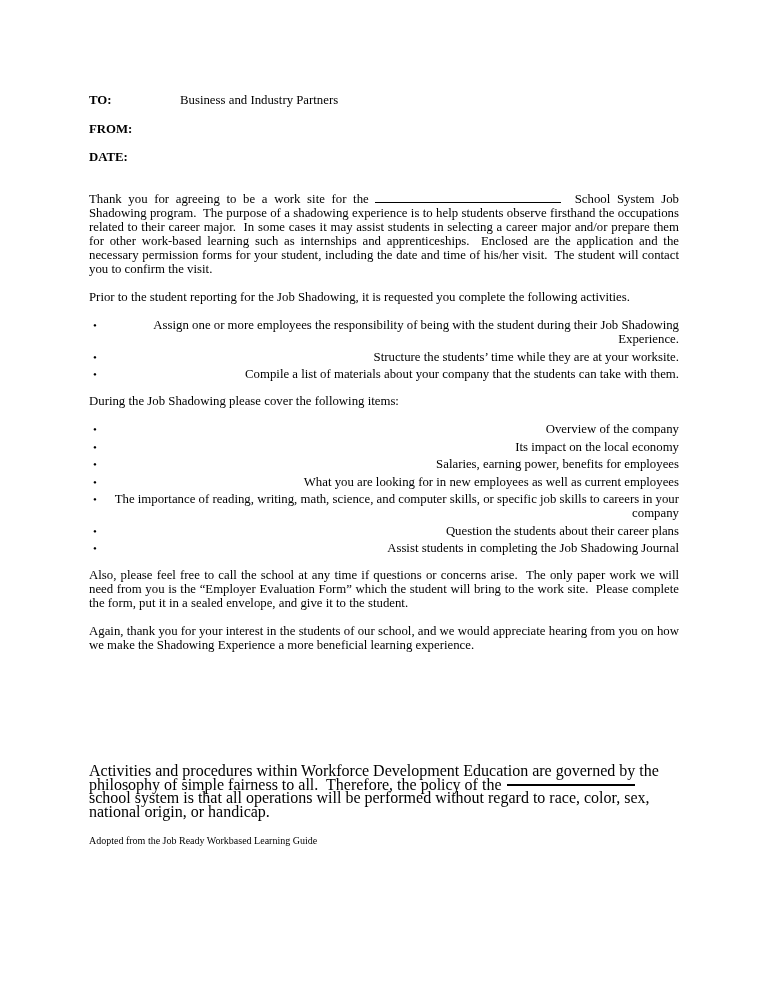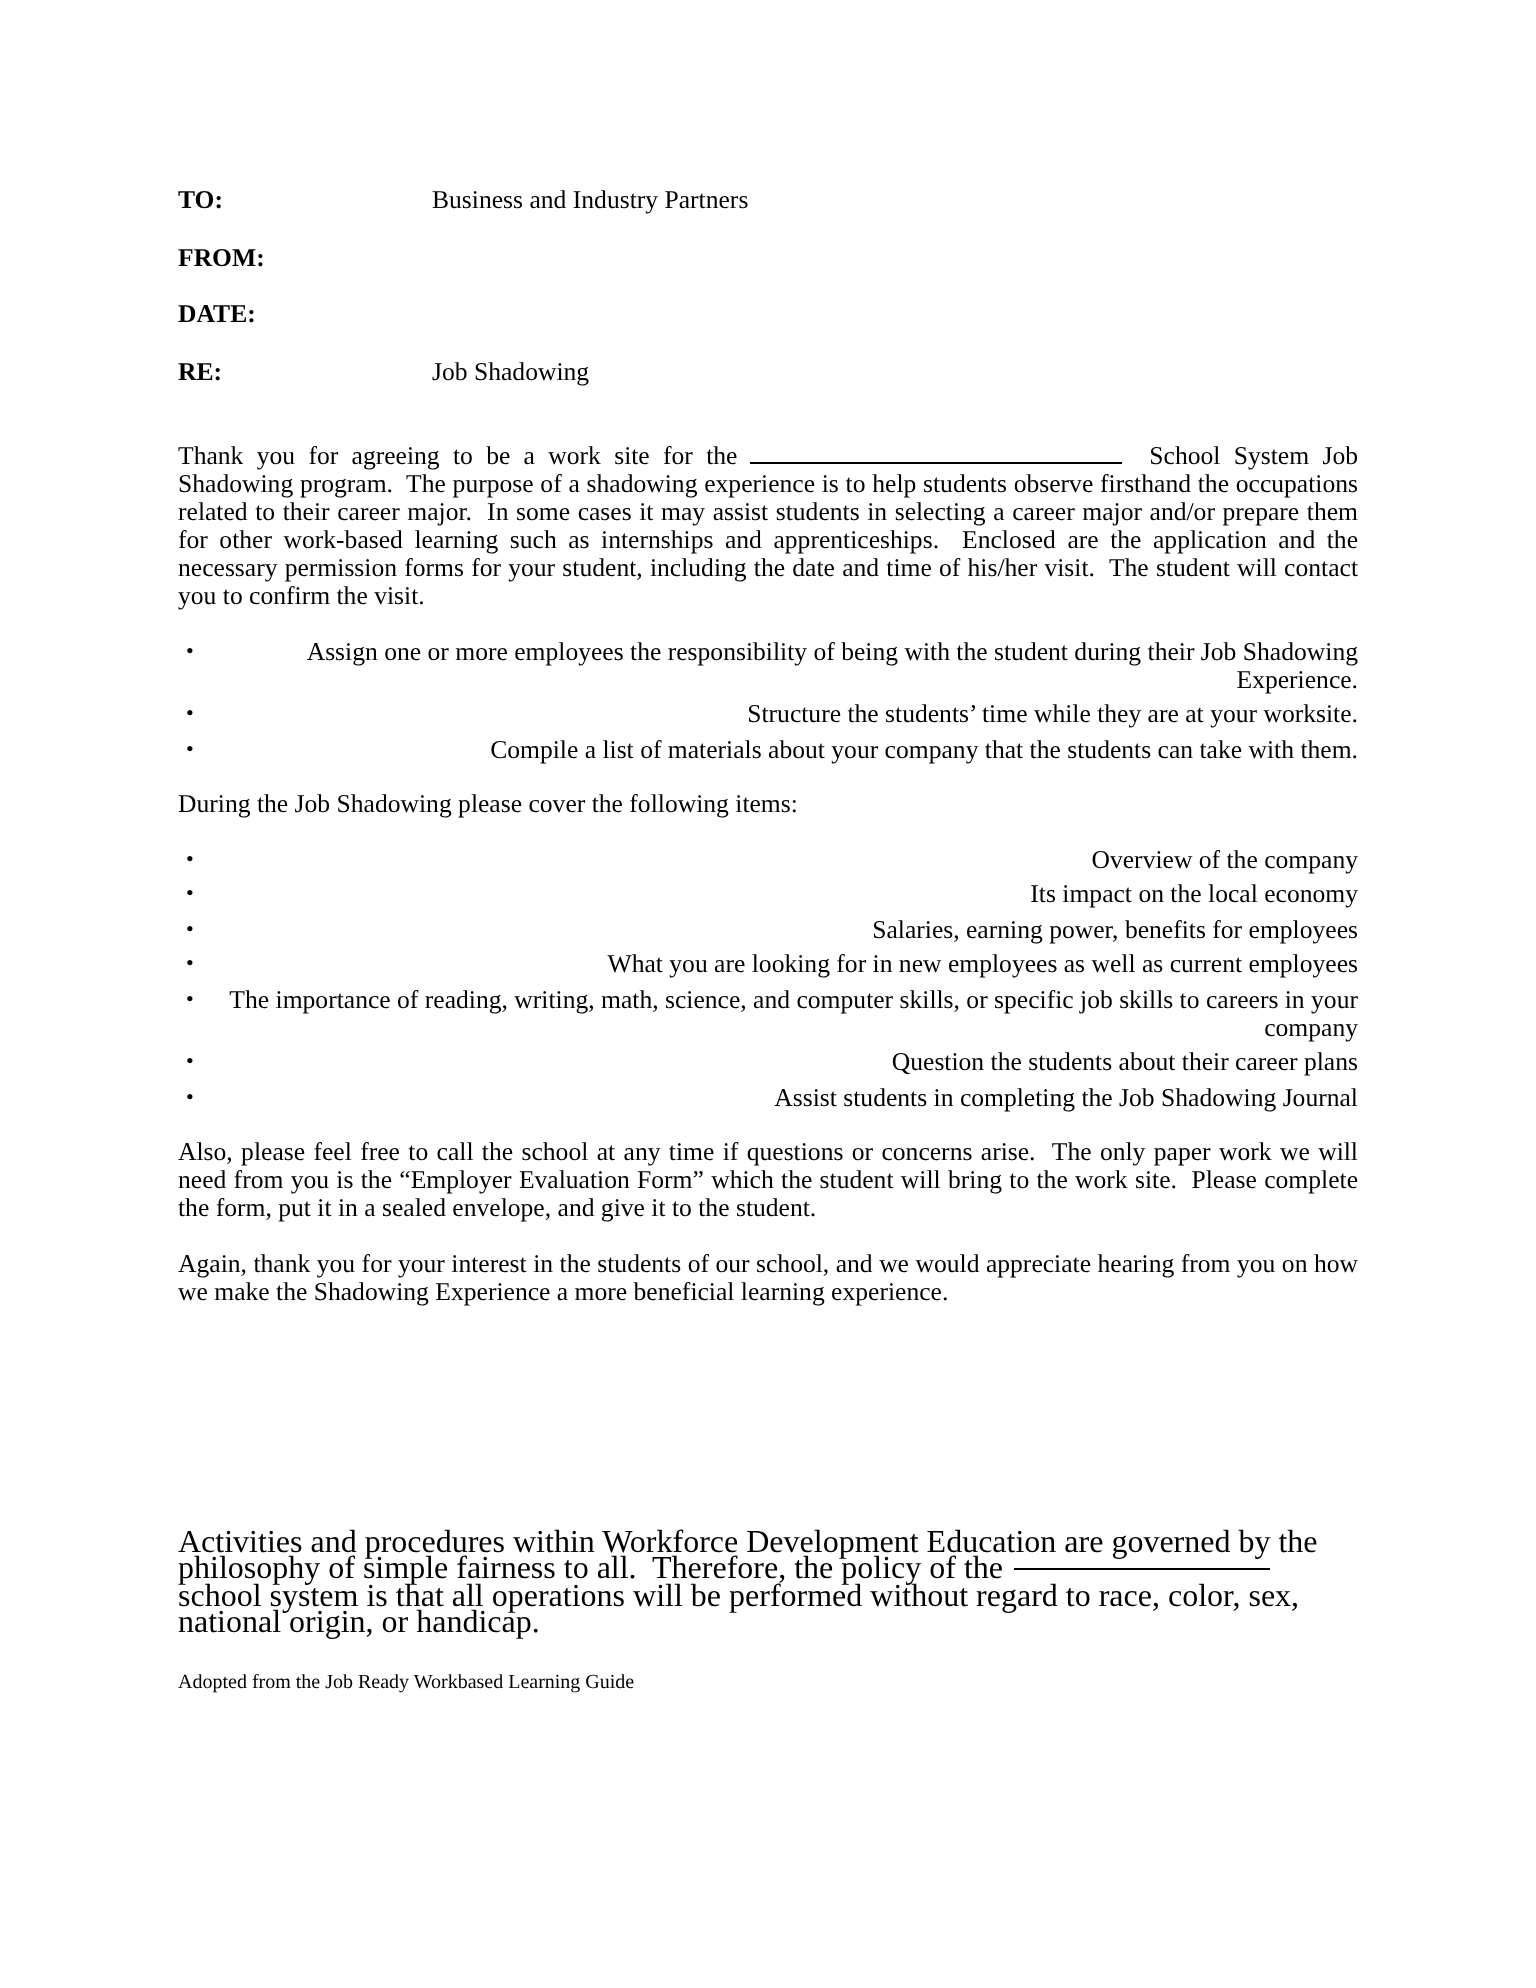--- a/index.html
+++ b/index.html
@@ -15,21 +15,21 @@
   .page {
     width: 768px;
     height: 994px;
     padding: 93px 89px 0 89px;
     font-size: 12.8px;
     line-height: 14px;
   }
   .memo-header { margin: 0 0 13px 0; }
   .field { display: flex; margin-bottom: 14.5px; align-items: flex-end; }
   .field .label { font-weight: bold; width: 91px; flex-shrink: 0; }
-  .field .value { flex: 1; margin-left: 36px; }
+  .field .value { flex: 1; }
   .para {
     margin: 0 0 14px 0;
     text-align: justify;
     white-space: pre-wrap;
   }
   .para.first { margin-top: 27px; }
   .blank {
     display: inline-block;
     width: 186px;
     height: 12px;
@@ -82,28 +82,25 @@
       <span class="value">Business and Industry Partners</span>
     </div>
     <div class="field">
       <span class="label">FROM:</span>
       <span class="value"></span>
     </div>
     <div class="field">
       <span class="label">DATE:</span>
       <span class="value"></span>
     </div>
-    <div class="field">
-      <span class="label">RE:</span>
-      <span class="value">Job Shadowing</span>
-    </div>
   </div>
 
   <p class="para first"><span>Thank you for agreeing to be a work site for the </span><span class="blank"></span><span>  School System Job Shadowing program.  The purpose of a shadowing experience is to help students observe firsthand the occupations related to their career major.  In some cases it may assist students in selecting a career major and/or prepare them for other work-based learning such as internships and apprenticeships.  Enclosed are the application and the necessary permission forms for your student, including the date and time of his/her visit.  The student will contact you to confirm the visit.</span></p>
 
+  <p class="para">Prior to the student reporting for the Job Shadowing, it is requested you complete the following activities.</p>
 
   <ul class="blist">
     <li class="li">
       <span class="bullet">•</span>
       <span class="li-text">Assign one or more employees the responsibility of being with the student during their Job Shadowing Experience.</span>
     </li>
     <li class="li">
       <span class="bullet">•</span>
       <span class="li-text">Structure the students’ time while they are at your worksite.</span>
     </li>

